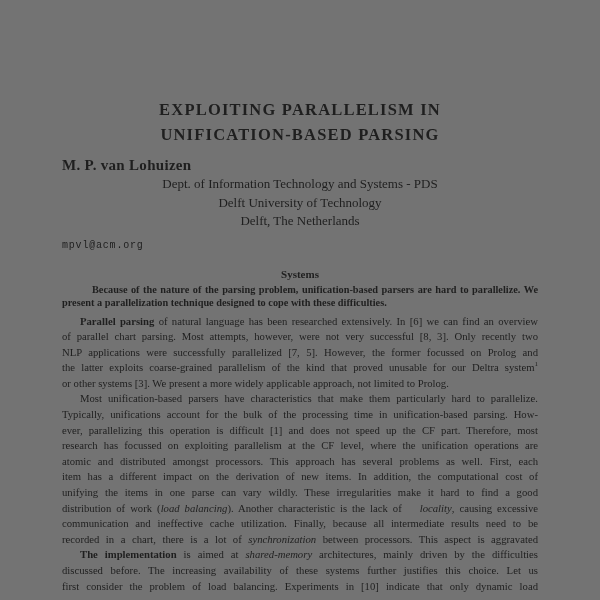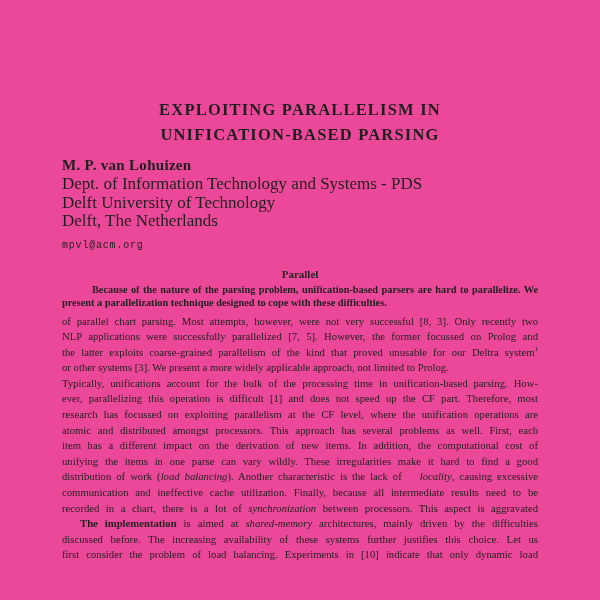--- a/index.html
+++ b/index.html
@@ -25,21 +25,22 @@
   }
   .author {
     text-align: left;
     font-weight: bold;
     font-size: 15px;
     letter-spacing: 0.3px;
     margin-top: 9px;
     line-height: 19px;
   }
   .affil-line {
-    font-size: 17px;
+    text-align: center;
+    font-size: 13px;
     line-height: 18.5px;
   }
   .email {
     font-family: "Liberation Mono", "DejaVu Sans Mono", monospace;
     font-size: 10px;
     letter-spacing: 0.8px;
     margin-top: 8px;
     line-height: 13px;
   }
   .abs-head {
@@ -66,45 +67,47 @@
     text-align-last: justify;
   }
   .tline.last { text-align-last: left; }
   .tline.ind  { text-indent: 18px; }
   .abstract .tline.ind { text-indent: 30px; }
   sup { font-size: 7px; line-height: 0; vertical-align: super; }
 </style>
 </head>
 <body>
 
-<div class="paper" style="background: #ec4899; color: rgb(31, 31, 31);">
+<div class="paper" style="background: #737373; color: rgb(31, 31, 31);">
   <div class="content">
 
     <div class="title-line">EXPLOITING PARALLELISM IN</div>
     <div class="title-line">UNIFICATION-BASED PARSING</div>
 
     <div class="author">M. P. van Lohuizen</div>
 
     <div class="affil-line">Dept. of Information Technology and Systems - PDS</div>
     <div class="affil-line">Delft University of Technology</div>
     <div class="affil-line">Delft, The Netherlands</div>
 
     <div class="email">mpvl@acm.org</div>
 
-    <div class="abs-head">Parallel</div>
+    <div class="abs-head">Systems</div>
     <div class="abstract">
         <div class="tline ind"><span>Because of the nature of the parsing problem, unification-based parsers are hard to parallelize.  We</span></div>
         <div class="tline last"><span>present a parallelization technique designed to cope with these difficulties.</span></div>
       </div>
 
     <div class="body-text">
+        <div class="tline ind"><span style="font-weight: bold;">Parallel parsing</span><span> of natural language has been researched extensively. In [6] we can find an overview</span></div>
         <div class="tline"><span>of parallel chart parsing. Most attempts, however, were not very successful [8, 3]. Only recently two</span></div>
         <div class="tline"><span>NLP applications were successfully parallelized [7, 5]. However, the former focussed on Prolog and</span></div>
         <div class="tline"><span>the latter exploits coarse-grained parallelism of the kind that proved unusable for our Deltra system</span><sup>1</sup></div>
         <div class="tline last"><span>or other systems [3]. We present a more widely applicable approach, not limited to Prolog.</span></div>
+        <div class="tline ind"><span>Most unification-based parsers have characteristics that make them particularly hard to parallelize.</span></div>
         <div class="tline"><span>Typically, unifications account for the bulk of the processing time in unification-based parsing. How-</span></div>
         <div class="tline"><span>ever, parallelizing this operation is difficult [1] and does not speed up the CF part. Therefore, most</span></div>
         <div class="tline"><span>research has focussed on exploiting parallelism at the CF level, where the unification operations are</span></div>
         <div class="tline"><span>atomic and distributed amongst processors. This approach has several problems as well. First, each</span></div>
         <div class="tline"><span>item has a different impact on the derivation of new items. In addition, the computational cost of</span></div>
         <div class="tline"><span>unifying the items in one parse can vary wildly. These irregularities make it hard to find a good</span></div>
         <div class="tline"><span>distribution of work (</span><span style="font-style: italic;">load balancing</span><span>). Another characteristic is the lack of </span><span style="font-style: italic; margin-left: 13px;">locality</span><span>, causing excessive</span></div>
         <div class="tline"><span>communication and ineffective cache utilization. Finally, because all intermediate results need to be</span></div>
         <div class="tline"><span>recorded in a chart, there is a lot of </span><span style="font-style: italic;">synchronization</span><span> between processors. This aspect is aggravated</span></div>
         <div class="tline ind"><span style="font-weight: bold;">The implementation</span><span> is aimed at </span><span style="font-style: italic;">shared-memory</span><span> architectures, mainly driven by the difficulties</span></div>

